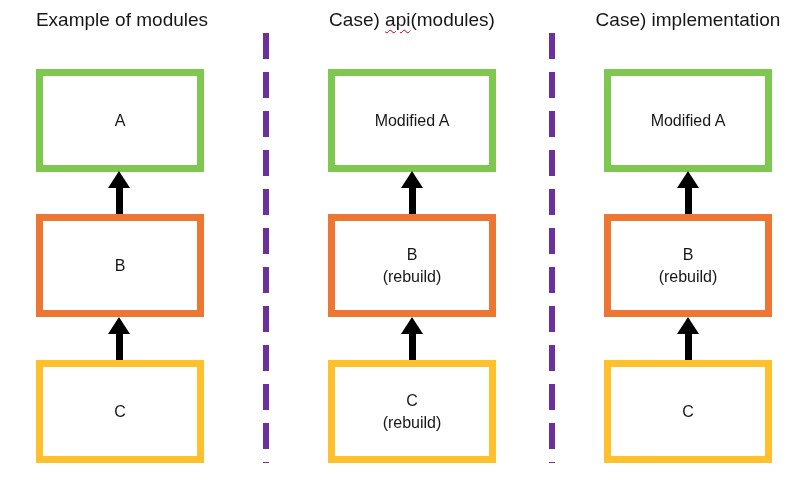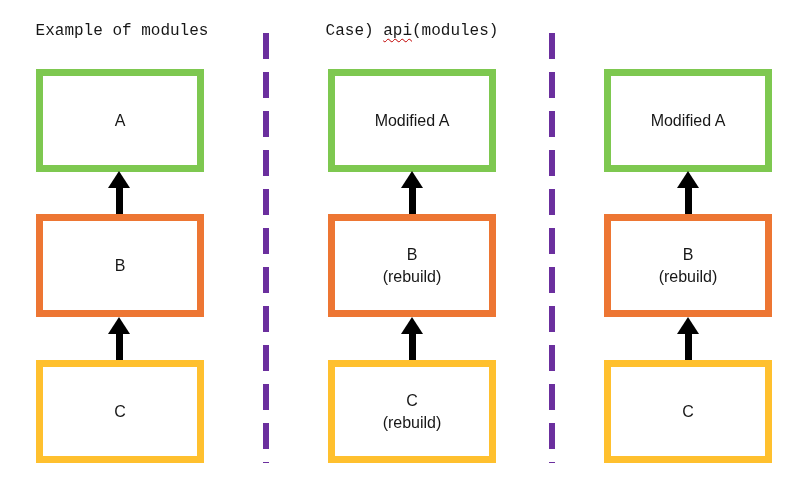--- a/index.html
+++ b/index.html
@@ -13,27 +13,26 @@
     height: 485px;
     background: #ffffff;
     font-family: "Liberation Sans", sans-serif;
     color: #171717;
     overflow: hidden;
   }
 
   
   .col-title {
     position: absolute;
-    top: 21px;
+    top: 10px;
     width: 200px;
     text-align: center;
-    font-size: 16px;
+    font-size: 19px;
     line-height: 20px;
     white-space: nowrap;
-    font-family: Liberation Mono, monospace;
   }
   .col-title.c1 { left: 22px; }
   .col-title.c2 { left: 312px; }
   .col-title.c3 { left: 588px; }
   .squiggle {
     text-decoration-line: underline;
     text-decoration-style: wavy;
     text-decoration-color: #C00000;
     text-decoration-thickness: 1px;
     text-underline-offset: 3px;
@@ -177,20 +176,23 @@
 
   <div class="box c2 r3" style="border-color: rgb(255, 192, 46);">
     <div class="box-label">
       <span>C</span>
         <span>(rebuild)</span>
     </div>
   </div>
 
   <div class="divider d2"></div>
 
+  <div class="col-title c3">
+    <span>Case) implementation</span><span class="squiggle"></span><span></span>
+  </div>
 
   <div class="box c3 r1" style="border-color: rgb(126, 200, 80);">
     <div class="box-label">
       <span>Modified A</span>
         <span></span>
     </div>
   </div>
 
   <div class="arrow c3 r1">
     <div class="arrow-head"></div>

